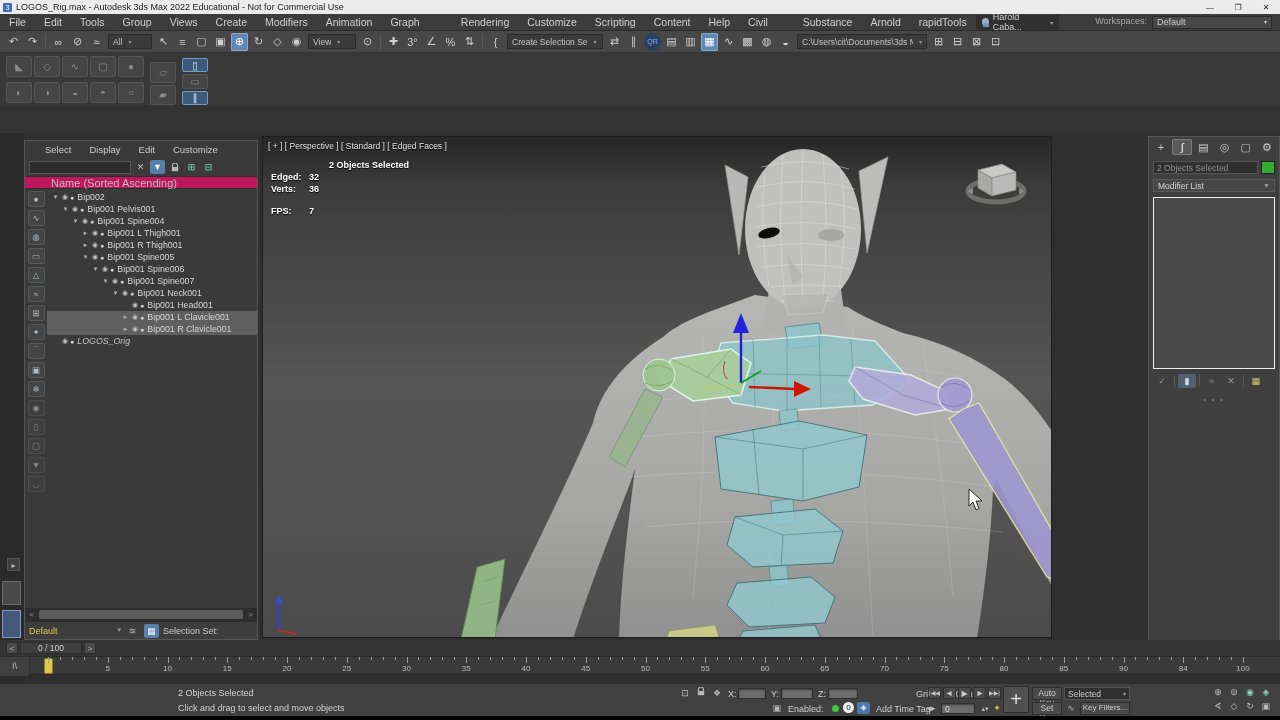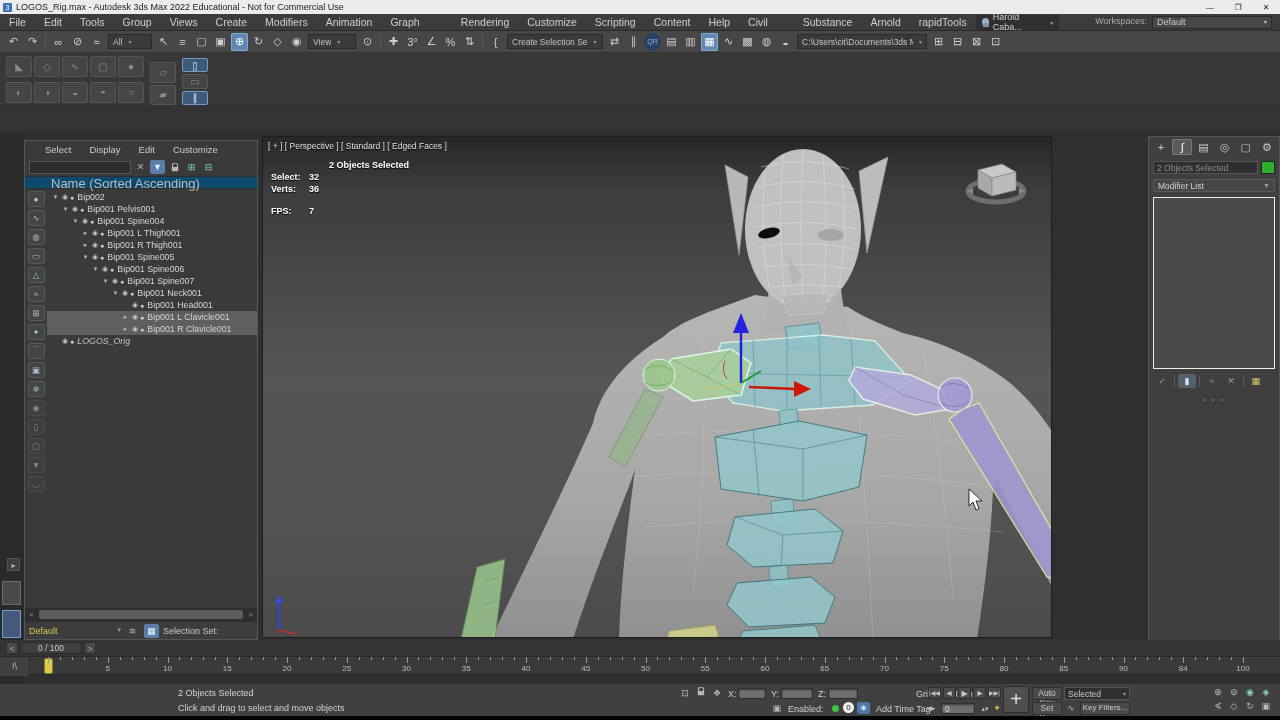--- a/index.html
+++ b/index.html
@@ -65,22 +65,22 @@
   
   #explorer { position:absolute; left:24px; top:140px; width:234px; height:500px; background:#3a3a3a;
     border:1px solid #565656; font-size:9px; color:#ccc; }
   #exp-menus { display:flex; height:17px; align-items:center; padding-left:12px; font-size:9.5px; gap:2px; }
   .exp-mi { padding:0 8px; }
   #exp-search-row { display:flex; align-items:center; height:18px; padding-left:4px; gap:2px; }
   #exp-search { width:102px; height:13px; background:#2d2d2d; border:1px solid #555; color:#ddd; font-size:9px; padding:0 3px; }
   .exp-ico { width:15px; height:14px; display:flex; align-items:center; justify-content:center; color:#b9b9b9; font-size:9px; border-radius:2px; }
   .exp-ico.blue { background:#5a7ea8; color:#eaf2ff; }
   .exp-ico.teal { color:#7fd4c0; }
-  #exp-header { height:13px; background:#0c4a6e; border-top:1px solid #2e2e2e; border-bottom:1px solid #2e2e2e;
-    color:#bdbdbd; padding-left:26px; line-height:13px; font-size:13px; }
+  #exp-header { height:13px; background:#be185d; border-top:1px solid #2e2e2e; border-bottom:1px solid #2e2e2e;
+    color:#bdbdbd; padding-left:26px; line-height:13px; font-size:11px; }
   #exp-body { position:relative; height:418px; overflow:hidden; }
   #exp-side { position:absolute; left:0; top:0; width:22px; height:100%; display:flex; flex-direction:column; align-items:center; padding-top:2px; }
   .side-ico { width:17px; height:16px; margin-bottom:3px; background:#444; border:1px solid #585858; border-radius:2px;
     color:#aebecb; font-size:8.5px; display:flex; align-items:center; justify-content:center; }
   .side-ico.dim { background:#3e3e3e; border-color:#4c4c4c; color:#8a8a8a; }
   #exp-tree { position:absolute; left:22px; top:2px; right:0; }
   .tree-row { display:flex; align-items:center; height:12px; white-space:nowrap; }
   .tree-row.sel { background:#5f5f5f; }
   .tree-row .sp { display:inline-block; height:1px; }
   .tree-row .arr { width:9px; font-size:7px; color:#b5b5b5; text-align:center; }
@@ -583,21 +583,21 @@
       <path d="M14,493 L34,497" stroke="#b83030" stroke-width="1.6"></path>
     </g>
 
     <path d="M706,352 l0,17 l4,-4 l3,8 l3,-1.5 l-3,-7.5 l6,0 Z" fill="#ffffff" stroke="#000" stroke-width="0.8"></path>
   </svg>
 
   <div id="vp-label">[ + ] [ Perspective ] [ Standard ] [ Edged Faces ]</div>
   <div id="vp-stats">
     <div id="vp-sel-line">2 Objects Selected</div>
     <div class="row">
-        <span class="k">Select:</span>
+        <span class="k">Edged:</span>
         <span class="v">32</span>
       </div>
     <div class="row">
         <span class="k">Verts:</span>
         <span class="v">36</span>
       </div>
     <div class="row" id="vp-fps">
         <span class="k">FPS:</span>
         <span class="v">7</span>
       </div>

